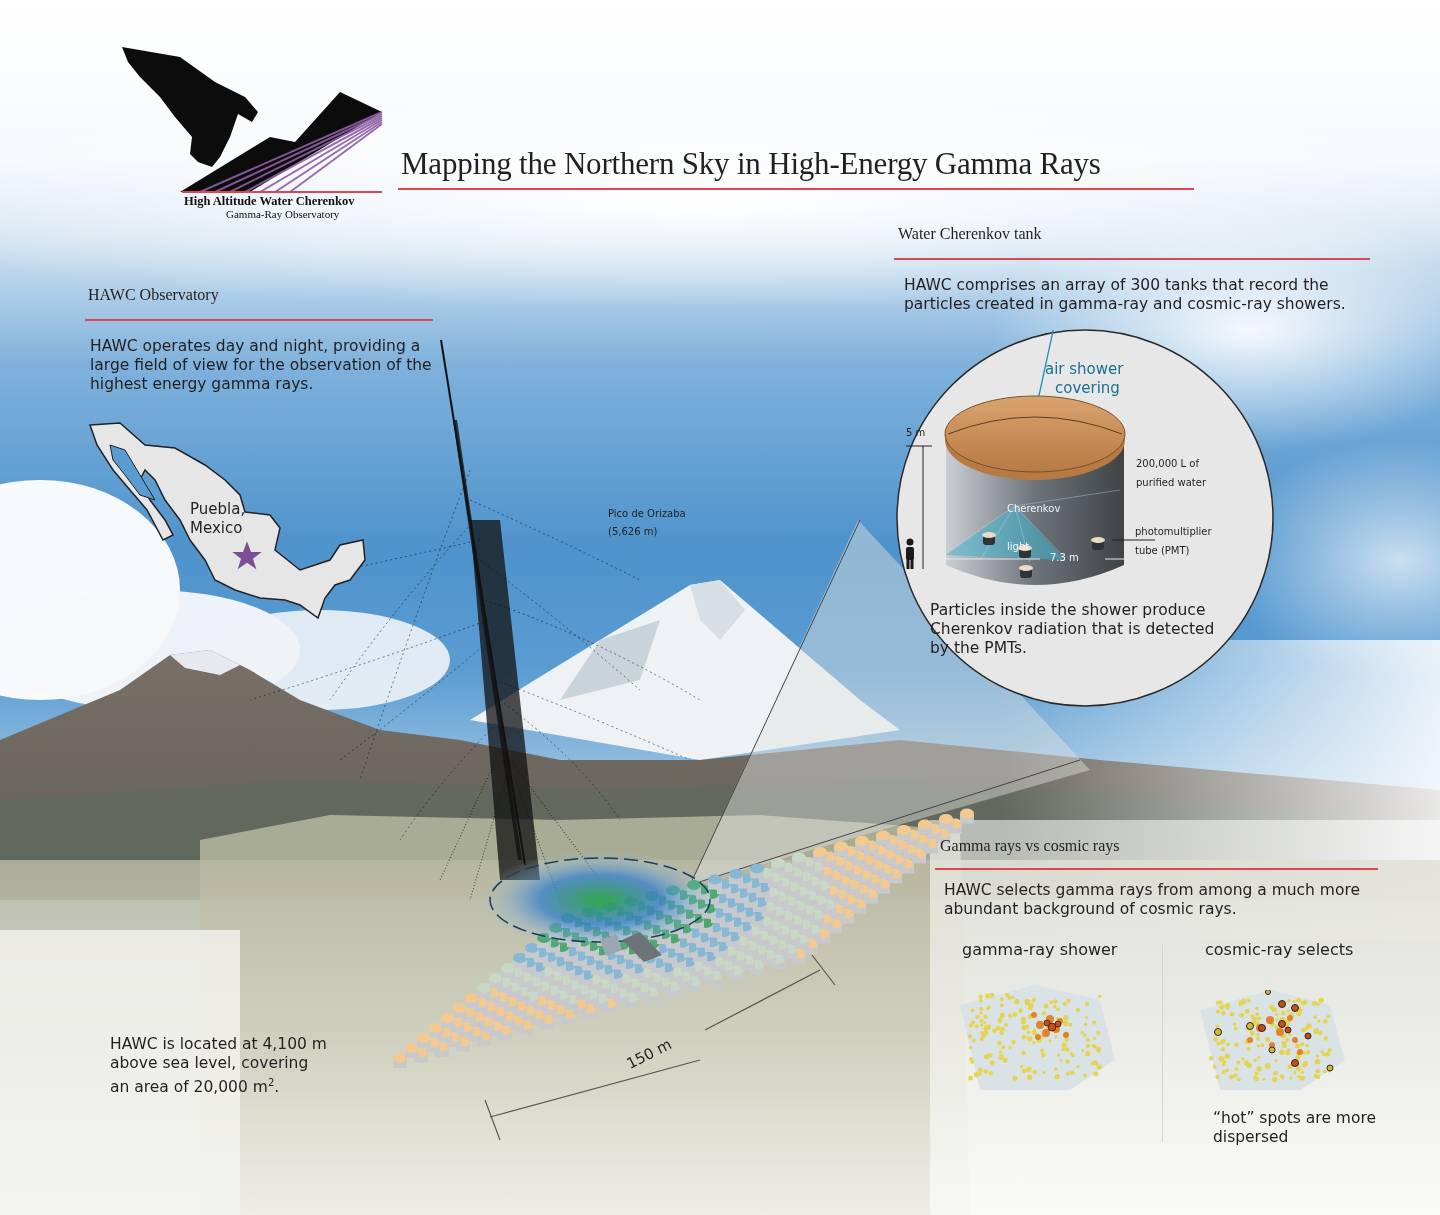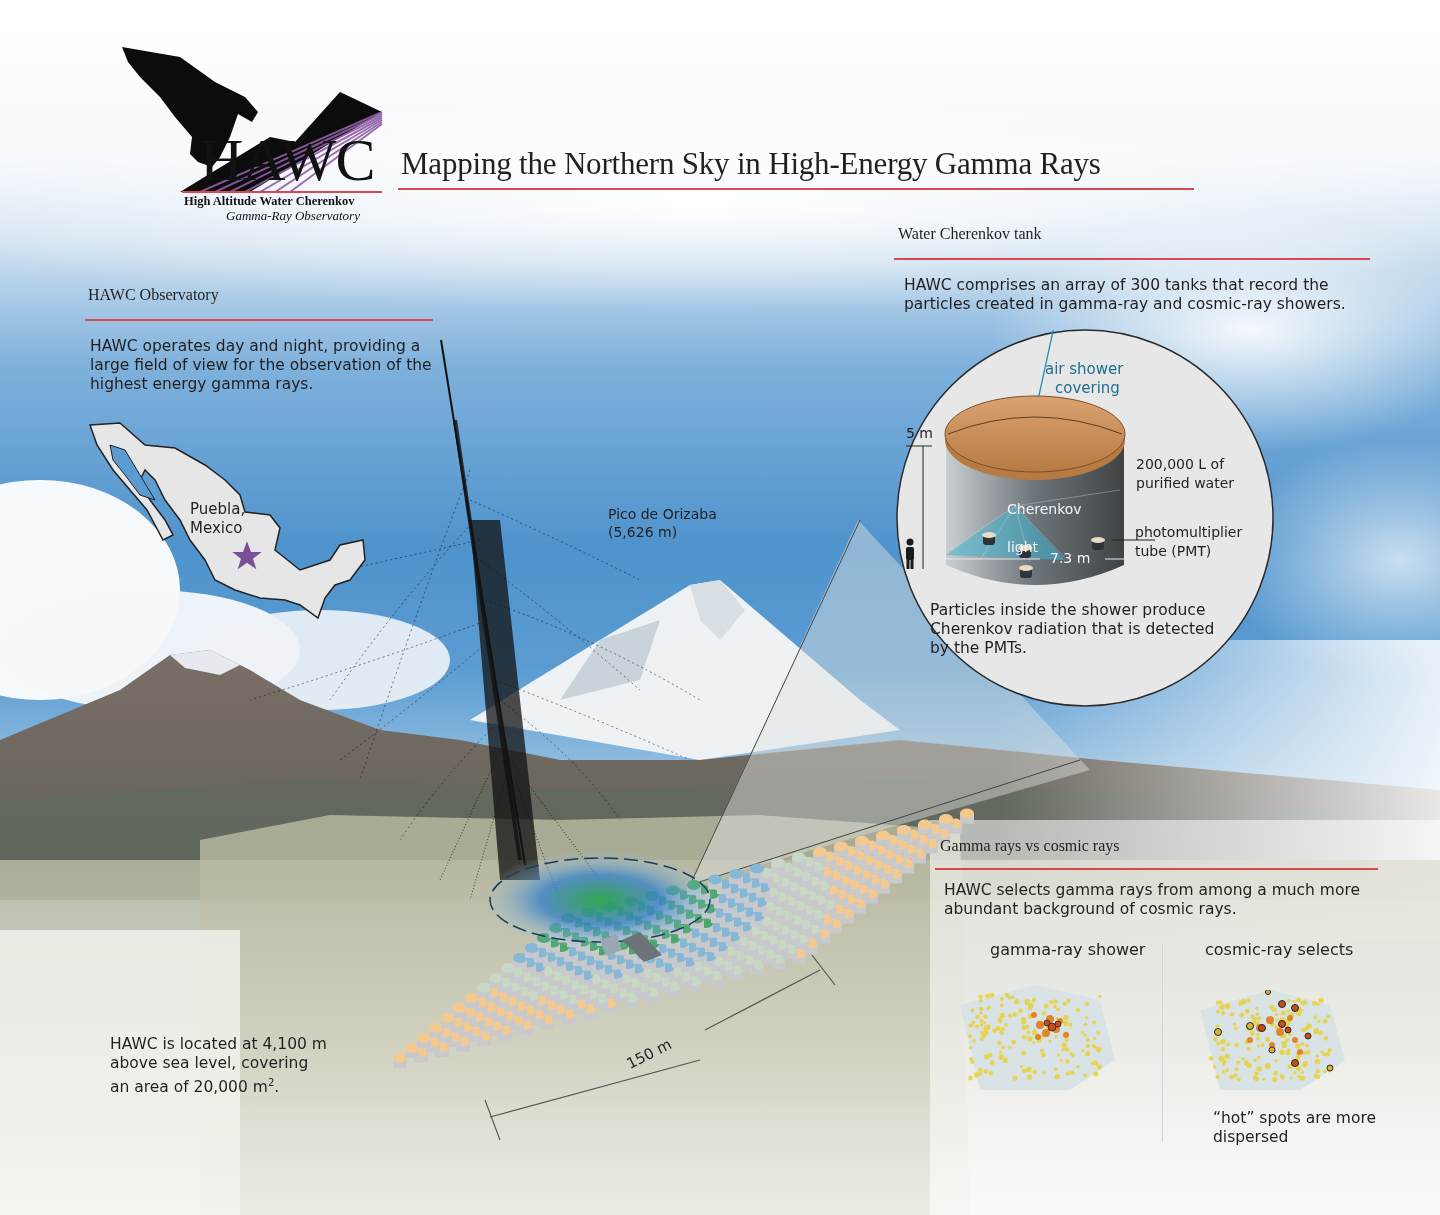--- a/index.html
+++ b/index.html
@@ -2,21 +2,21 @@
 <html><head>
 <meta charset="utf-8">
 <style>
   html, body { margin:0; padding:0; }
   body { width:1440px; height:1215px; position:relative; overflow:hidden; font-family:"DejaVu Sans", sans-serif; background:#fff; }
   .bg { position:absolute; inset:0; }
   .abs { position:absolute; }
   .heading { position:absolute; font-family:"Liberation Serif", serif; color:#231f20; font-size:16px; white-space:nowrap; }
   .rule { position:absolute; height:2px; background:#d9474f; }
   .body-text { position:absolute; font-family:"DejaVu Sans", sans-serif; font-size:15.5px; line-height:19px; color:#231f20; }
-  .label { position:absolute; font-family:"DejaVu Sans", sans-serif; font-size:14px; line-height:18px; color:#231f20; white-space:nowrap; }
+  .label { position:absolute; font-family:"DejaVu Sans", sans-serif; font-size:10px; line-height:18px; color:#231f20; white-space:nowrap; }
   .blue-label { color:#1d6f8f; }
   .white-label { color:#f2f6f8; }
   .title-main { position:absolute; left:401px; top:146px; font-family:"Liberation Serif", serif; font-size:31px; color:#231f20; letter-spacing:-0.2px; white-space:nowrap; }
   .logo-text { position:absolute; font-family:"Liberation Serif", serif; color:#111; white-space:nowrap; }
   .panel-title { position:absolute; font-size:16px; color:#231f20; white-space:nowrap; font-family:"DejaVu Sans", sans-serif; }
 </style>
 </head>
 <body>
 
 <svg class="bg" width="1440" height="1215" viewBox="0 0 1440 1215">
@@ -746,24 +746,23 @@
       <line x1="80" y1="150" x2="262" y2="70"></line>
       <line x1="95" y1="150" x2="262" y2="72"></line>
       <line x1="110" y1="150" x2="262" y2="74"></line>
       <line x1="125" y1="150" x2="262" y2="76"></line>
       <line x1="140" y1="150" x2="262" y2="78"></line>
       <line x1="155" y1="150" x2="262" y2="80"></line>
       <line x1="170" y1="150" x2="262" y2="82"></line>
     </g>
     <path d="M2 5 L60 15 L95 40 L125 55 L138 70 L132 80 L118 72 L110 95 L100 115 L92 125 L78 120 L70 112 L72 95 L55 75 L40 55 L20 35 L8 20 Z" fill="#0c0c0c"></path>
   </svg>
-  <div class="logo-text" style="left:80px;top:88px;font-size:60px;line-height:60px;letter-spacing:-1px;">HAWC</div>
   <div class="abs" style="left:62px;top:149px;width:200px;height:2px;background:#d9474f;"></div>
   <div class="logo-text" style="left:64px;top:152px;font-size:12.5px;font-weight:bold;">High Altitude Water Cherenkov</div>
-  <div class="logo-text" style="left:106px;top:166px;font-size:13px;font-style:italic;">Gamma-Ray Observatory</div>
+  <div class="logo-text" style="left:106px;top:166px;font-size:11px;">Gamma-Ray Observatory</div>
 </div>
 
 <div class="title-main">Mapping the Northern Sky in High-Energy Gamma Rays</div>
 <div class="rule" style="left:398px;top:188px;width:796px;"></div>
 
 <div class="heading" style="left:88px;top:286px;">HAWC Observatory</div>
 <div class="rule" style="left:85px;top:319px;width:348px;"></div>
 <div class="body-text" style="left:90px;top:337px;width:345px;">HAWC operates day and night, providing a large field of view for the observation of the highest energy gamma rays.</div>
 
 <div class="abs" style="left:85px;top:420px;width:300px;height:200px;">
@@ -848,21 +847,21 @@
 <div class="label" style="left:1135px;top:523px;">photomultiplier</div>
 <div class="label" style="left:1135px;top:542px;">tube (PMT)</div>
 <div class="label white-label" style="left:1050px;top:549px;">7.3 m</div>
 <div class="body-text" style="left:930px;top:601px;width:300px;">Particles inside the shower produce Cherenkov radiation that is detected by the PMTs.</div>
 
 <div class="heading" style="left:940px;top:837px;">Gamma rays vs cosmic rays</div>
 <div class="rule" style="left:935px;top:868px;width:443px;"></div>
 <div class="body-text" style="left:944px;top:881px;width:440px;">HAWC selects gamma rays from among a much more abundant background of cosmic rays.</div>
 
 <div class="abs" style="left:940px;top:935px;width:210px;height:220px;">
-  <div class="panel-title" style="left:22px;top:5px;margin-left:28px;">gamma-ray shower</div>
+  <div class="panel-title" style="left:22px;top:5px;">gamma-ray shower</div>
   <svg class="abs" width="160" height="110" viewBox="0 0 160 110" style="left:20px;top:50px;">
     <polygon points="0,20 75,0 140,15 155,75 110,105 20,105" fill="#d9e3e6"></polygon>
     <g fill="#e8d23a" opacity="0.85" id="gammaDots">
         <circle cx="73.7539437585734" cy="57.66711676954733" r="1.7385699588477368"></circle>
         <circle cx="41.71703532235939" cy="47.67283950617284" r="2.2076594650205763"></circle>
         <circle cx="20.212534293552814" cy="84.70402520576133" r="2.3073045267489714"></circle>
         <circle cx="63.4071073388203" cy="34.17734053497942" r="2.537505144032922"></circle>
         <circle cx="95.46742112482853" cy="16.509452160493826" r="2.198261316872428"></circle>
         <circle cx="40.56014231824417" cy="67.1170267489712" r="1.7895730452674898"></circle>
         <circle cx="82.85193758573388" cy="51.41673096707819" r="1.8114403292181072"></circle>

